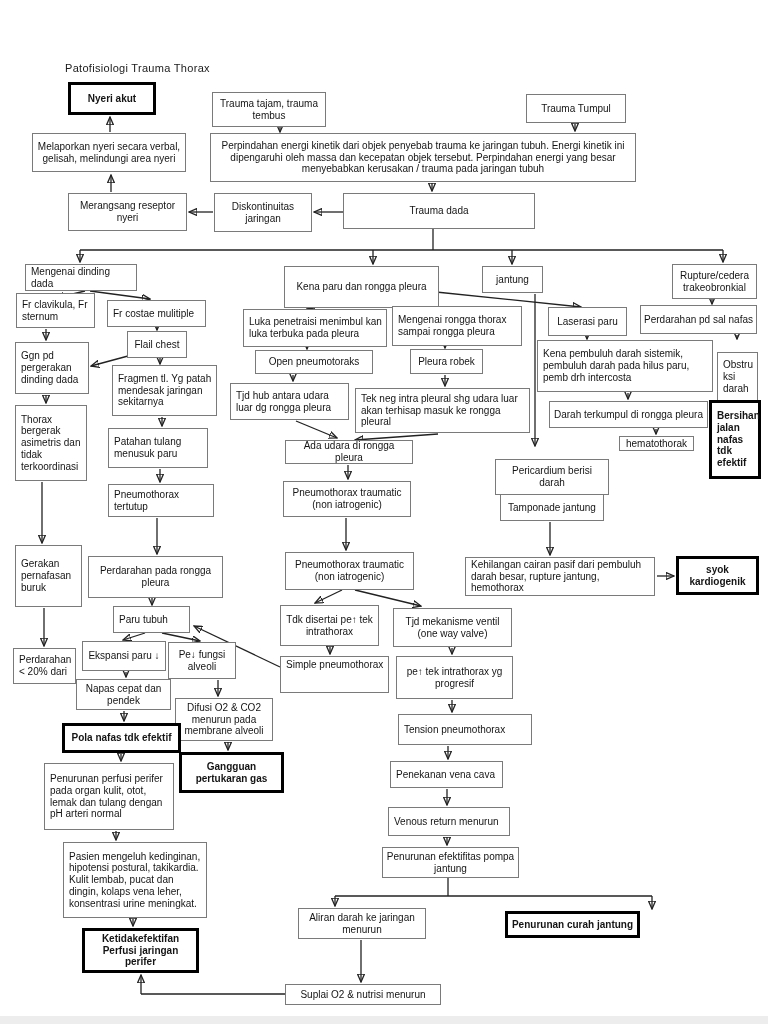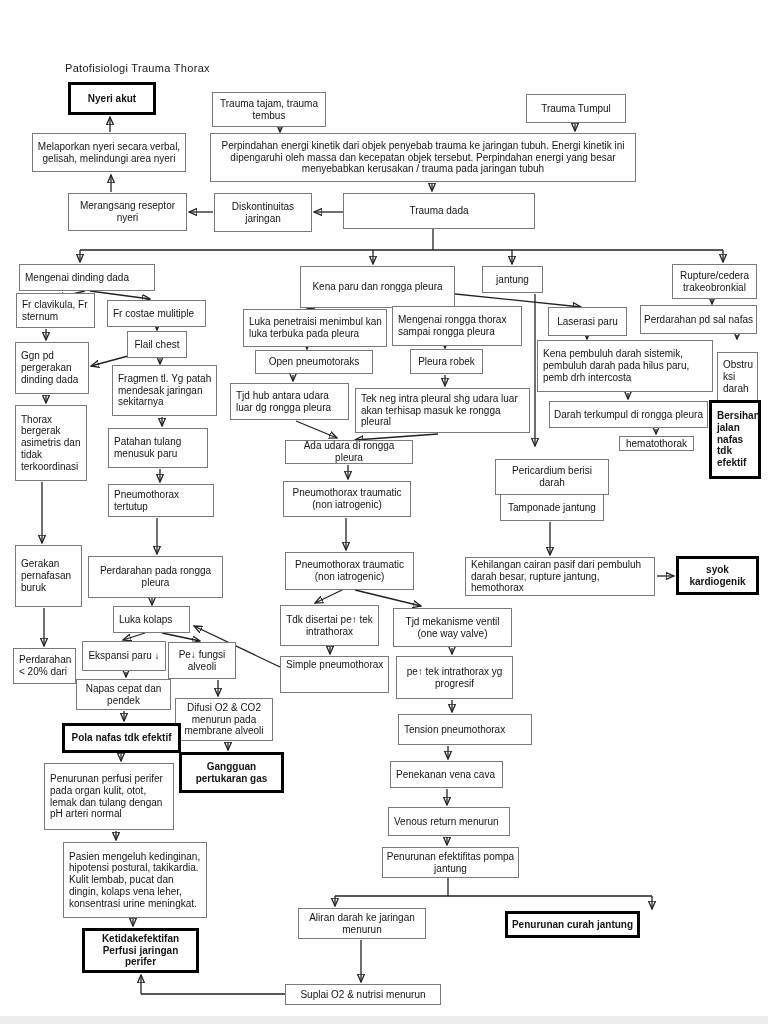--- a/index.html
+++ b/index.html
@@ -114,22 +114,22 @@
   </svg>
 
   <div class="node bold" style="left:68px;top:82px;width:88px;height:33px">Nyeri akut</div>
   <div class="node" style="left:212px;top:92px;width:114px;height:35px">Trauma tajam, trauma tembus</div>
   <div class="node" style="left:526px;top:94px;width:100px;height:29px">Trauma Tumpul</div>
   <div class="node" style="left:32px;top:133px;width:154px;height:39px">Melaporkan nyeri secara verbal, gelisah, melindungi area nyeri</div>
   <div class="node" style="left:210px;top:133px;width:426px;height:49px">Perpindahan energi kinetik dari objek penyebab trauma ke jaringan tubuh. Energi kinetik ini dipengaruhi oleh massa dan kecepatan objek tersebut. Perpindahan energi yang besar menyebabkan kerusakan / trauma pada jaringan tubuh</div>
   <div class="node" style="left:68px;top:193px;width:119px;height:38px">Merangsang reseptor nyeri</div>
   <div class="node" style="left:214px;top:193px;width:98px;height:39px">Diskontinuitas jaringan</div>
   <div class="node" style="left:343px;top:193px;width:192px;height:36px">Trauma dada</div>
-  <div class="node ta-l" style="left:19px;top:264px;width:136px;height:27px">Mengenai dinding dada</div>
-  <div class="node" style="left:300px;top:266px;width:155px;height:42px">Kena paru dan rongga pleura</div>
+  <div class="node ta-l" style="left:25px;top:264px;width:112px;height:27px">Mengenai dinding dada</div>
+  <div class="node" style="left:284px;top:266px;width:155px;height:42px">Kena paru dan rongga pleura</div>
   <div class="node" style="left:482px;top:266px;width:61px;height:27px">jantung</div>
   <div class="node" style="left:672px;top:264px;width:85px;height:35px">Rupture/cedera trakeobronkial</div>
   <div class="node ta-l" style="left:16px;top:293px;width:79px;height:35px">Fr clavikula, Fr sternum</div>
   <div class="node ta-l" style="left:107px;top:300px;width:99px;height:27px">Fr costae mulitiple</div>
   <div class="node ta-l" style="left:243px;top:309px;width:144px;height:38px">Luka penetraisi menimbul kan luka terbuka  pada pleura</div>
   <div class="node ta-l" style="left:392px;top:306px;width:130px;height:40px">Mengenai rongga thorax sampai rongga pleura</div>
   <div class="node" style="left:548px;top:307px;width:79px;height:29px">Laserasi paru</div>
   <div class="node" style="left:640px;top:305px;width:117px;height:29px">Perdarahan pd sal nafas</div>
   <div class="node" style="left:127px;top:331px;width:60px;height:27px">Flail chest</div>
   <div class="node" style="left:255px;top:350px;width:118px;height:24px">Open pneumotoraks</div>
@@ -148,21 +148,21 @@
   <div class="node bold ta-l" style="left:709px;top:400px;width:52px;height:79px">Bersihan jalan nafas tdk efektif</div>
   <div class="node" style="left:495px;top:459px;width:114px;height:36px">Pericardium berisi darah</div>
   <div class="node ta-l" style="left:108px;top:484px;width:106px;height:33px">Pneumothorax tertutup</div>
   <div class="node" style="left:283px;top:481px;width:128px;height:36px">Pneumothorax traumatic (non iatrogenic)</div>
   <div class="node" style="left:500px;top:494px;width:104px;height:27px">Tamponade jantung</div>
   <div class="node ta-l" style="left:15px;top:545px;width:67px;height:62px">Gerakan pernafasan buruk</div>
   <div class="node" style="left:88px;top:556px;width:135px;height:42px">Perdarahan pada rongga pleura</div>
   <div class="node" style="left:285px;top:552px;width:129px;height:38px">Pneumothorax traumatic (non iatrogenic)</div>
   <div class="node ta-l" style="left:465px;top:557px;width:190px;height:39px">Kehilangan cairan pasif dari pembuluh darah besar, rupture jantung, hemothorax</div>
   <div class="node bold" style="left:676px;top:556px;width:83px;height:39px">syok kardiogenik</div>
-  <div class="node ta-l" style="left:113px;top:606px;width:77px;height:27px">Luka kolaps</div>
+  <div class="node ta-l" style="left:113px;top:606px;width:77px;height:27px">Paru tubuh</div>
   <div class="node" style="left:280px;top:605px;width:99px;height:41px">Tdk disertai pe↑ tek intrathorax</div>
   <div class="node" style="left:393px;top:608px;width:119px;height:39px">Tjd mekanisme ventil (one way valve)</div>
   <div class="node ta-l" style="left:13px;top:648px;width:63px;height:36px">Perdarahan &lt; 20% dari</div>
   <div class="node" style="left:82px;top:641px;width:84px;height:30px">Ekspansi paru ↓</div>
   <div class="node" style="left:168px;top:642px;width:68px;height:37px">Pe↓ fungsi alveoli</div>
   <div class="node ta-l" style="left:280px;top:656px;width:109px;height:37px;align-items:flex-start">Simple pneumothorax</div>
   <div class="node" style="left:396px;top:656px;width:117px;height:43px">pe↑ tek intrathorax yg progresif</div>
   <div class="node" style="left:76px;top:679px;width:95px;height:31px">Napas cepat dan pendek</div>
   <div class="node" style="left:175px;top:698px;width:98px;height:43px">Difusi O2 &amp; CO2 menurun pada membrane alveoli</div>
   <div class="node ta-l" style="left:398px;top:714px;width:134px;height:31px">Tension pneumothorax</div>

